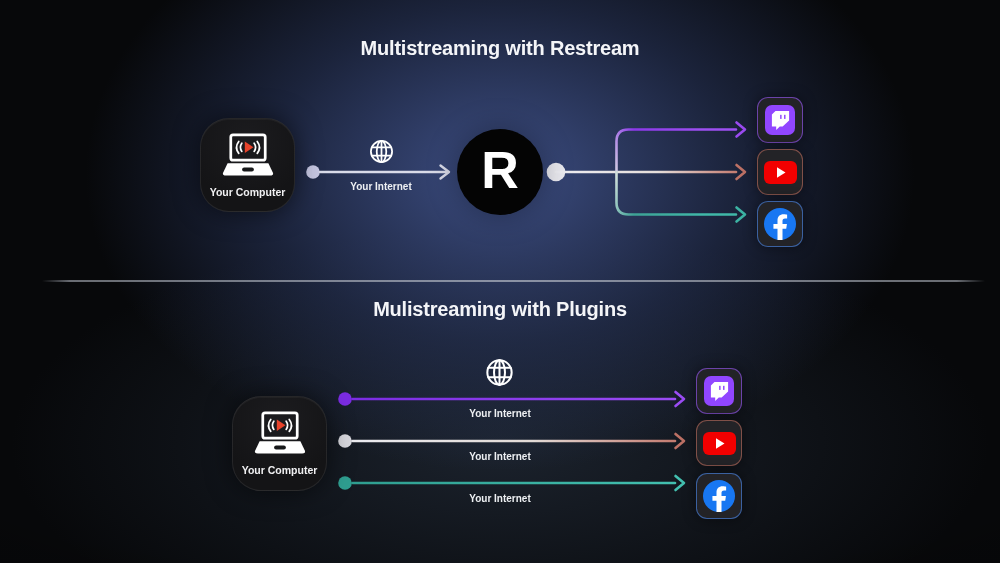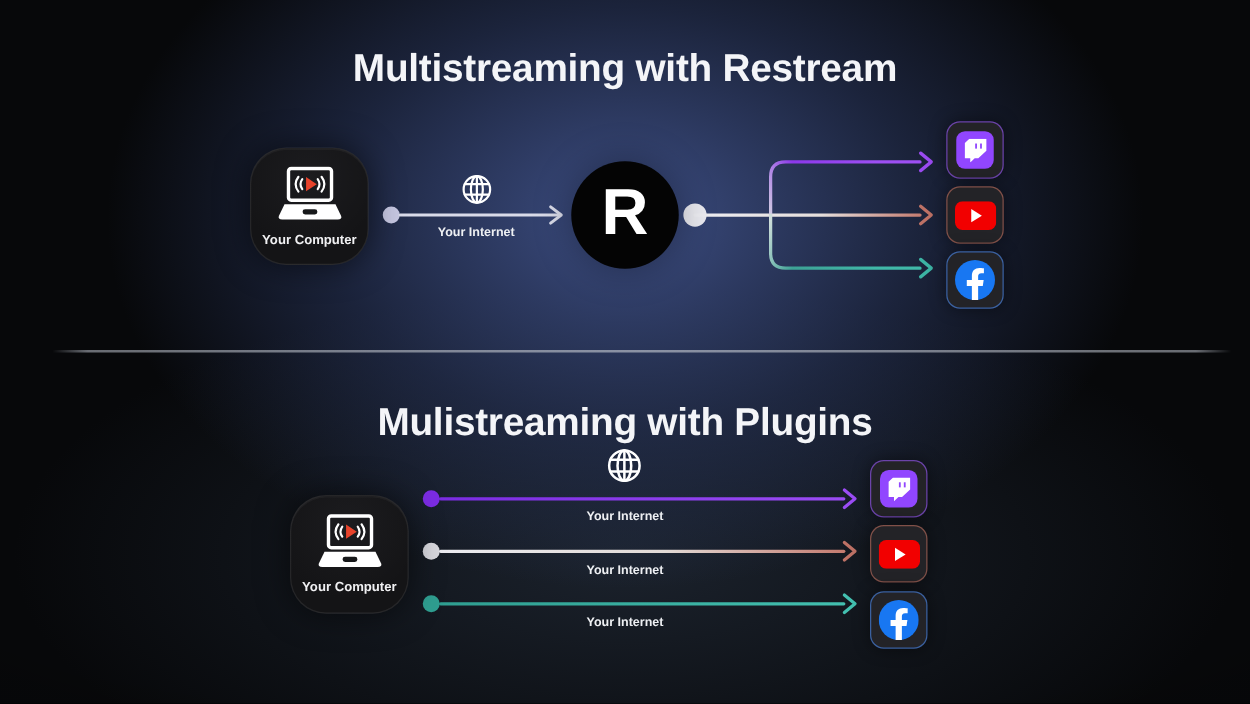--- a/index.html
+++ b/index.html
@@ -8,21 +8,21 @@
     font-family:"Liberation Sans",sans-serif;color:#f2f3f5;
     background:
       radial-gradient(ellipse 150% 125% at 50% 42%, rgba(0,0,0,0) 48%, rgba(0,0,0,0.62) 100%),
       radial-gradient(ellipse 560px 400px at 50% 31%, rgba(64,82,138,0.95), rgba(44,58,100,0.55) 42%, rgba(14,18,30,0) 74%),
       radial-gradient(ellipse 680px 300px at 50% 79%, rgba(44,56,74,0.55), rgba(10,12,16,0) 72%),
       #07080a;
   }
   .abs{position:absolute;}
   .section-title{
     position:absolute;left:0;width:1000px;text-align:center;
-    font-size:31px;font-weight:700;letter-spacing:-0.2px;color:#f4f5f8;
+    font-size:20px;font-weight:700;letter-spacing:-0.2px;color:#f4f5f8;
   }
   
   .comp-card{
     position:absolute;border-radius:29px;
     background:radial-gradient(circle at 50% 25%, #1c1c1f 0%, #141416 70%);
     border:1.5px solid rgba(255,255,255,0.08);
     box-shadow:0 0 26px rgba(0,0,0,0.55), inset 0 1px 0 rgba(255,255,255,0.04);
     display:flex;flex-direction:column;align-items:center;justify-content:center;
   }
   .comp-label{font-size:10.5px;font-weight:700;color:#f0f0f2;margin-top:5px;white-space:nowrap;}
@@ -178,21 +178,21 @@
   </div>
   <div class="pcard facebook" style="left:757px;top:201px">
     <svg width="32" height="32" viewBox="0 0 24 24">
       <circle cx="12" cy="12" r="12" fill="#1877f2"></circle>
       <path fill="#ffffff" d="M13.875 23.927v-8.385h2.796l.532-3.47h-3.328v-2.25c0-.949.465-1.874 1.956-1.874h1.513V4.995s-1.374-.235-2.686-.235c-2.741 0-4.533 1.662-4.533 4.67v2.643H7.078v3.47h3.047v8.385c.61.096 1.235.146 1.872.146s1.263-.05 1.878-.147z"></path>
     </svg>
   </div>
 
   <div class="divider"></div>
 
-  <div class="section-title" style="top:320px">Mulistreaming with Plugins</div>
+  <div class="section-title" style="top:298px">Mulistreaming with Plugins</div>
 
   <div class="comp-card" style="left:232px;top:396px;width:93px;height:93px;">
     <svg width="58" height="48" viewBox="0 0 64 52">
       <rect x="13" y="1.5" width="38" height="28" rx="2.5" fill="none" stroke="#ffffff" stroke-width="3"></rect>
       <path d="M28.5 9 L38 15.3 L28.5 21.6 Z" fill="#e8432b"></path>
       <path d="M25.2 10.8 q-3.2 4.5 0 9" fill="none" stroke="#ffffff" stroke-width="1.9" stroke-linecap="round"></path>
       <path d="M21.8 8.8 q-5 6.6 0 13.2" fill="none" stroke="#ffffff" stroke-width="1.9" stroke-linecap="round"></path>
       <path d="M38.8 10.8 q3.2 4.5 0 9" fill="none" stroke="#ffffff" stroke-width="1.9" stroke-linecap="round"></path>
       <path d="M42.2 8.8 q5 6.6 0 13.2" fill="none" stroke="#ffffff" stroke-width="1.9" stroke-linecap="round"></path>
       <path d="M9.5 33 H54.5 L59.5 43.5 Q60.5 46.5 56.5 46.5 H7.5 Q3.5 46.5 4.5 43.5 Z" fill="#ffffff"></path>

